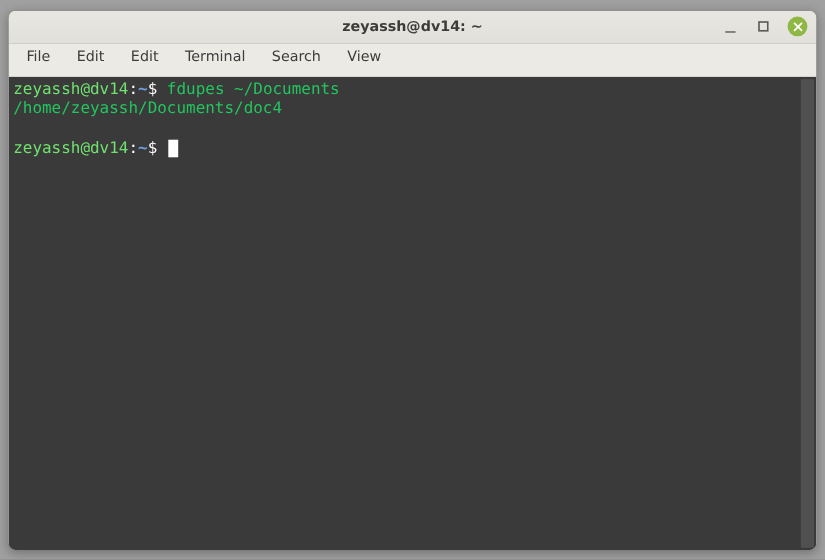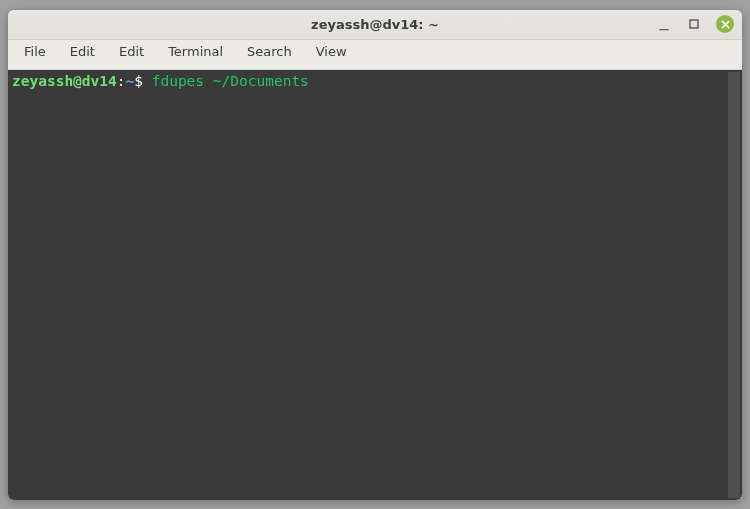--- a/index.html
+++ b/index.html
@@ -111,21 +111,21 @@
       top: 2px;
       bottom: 2px;
       width: 12px;
       background: #505050;
     }
     .line {
       white-space: pre;
     }
     .prompt-user {
       color: #6fe26f;
-      font-weight: bold;
+      font-weight: normal;
     }
     .prompt-path {
       color: #6f9fe2;
       font-weight: bold;
     }
     .prompt-sym {
       color: #ffffff;
     }
     .cmd, .output {
       color: #22c55e;
@@ -163,16 +163,18 @@
   <div class="menubar">
     <div class="menu-item">File</div>
     <div class="menu-item">Edit</div>
     <div class="menu-item">Edit</div>
     <div class="menu-item">Terminal</div>
     <div class="menu-item">Search</div>
     <div class="menu-item">View</div>
   </div>
   <div class="terminal-area">
     <div class="line"><span class="prompt-user">zeyassh@dv14</span><span class="prompt-sym">:</span><span class="prompt-path">~</span><span class="prompt-sym">$ </span><span class="cmd">fdupes ~/Documents</span></div>
+    <div class="line output">/home/zeyassh/Documents/doc4</div>
     <div class="line">&nbsp;</div>
+    <div class="line"><span class="prompt-user">zeyassh@dv14</span><span class="prompt-sym">:</span><span class="prompt-path">~</span><span class="prompt-sym">$ </span><span class="cursor"></span></div>
     <div class="scrollbar"></div>
   </div>
 </div>
 
 </body></html>

